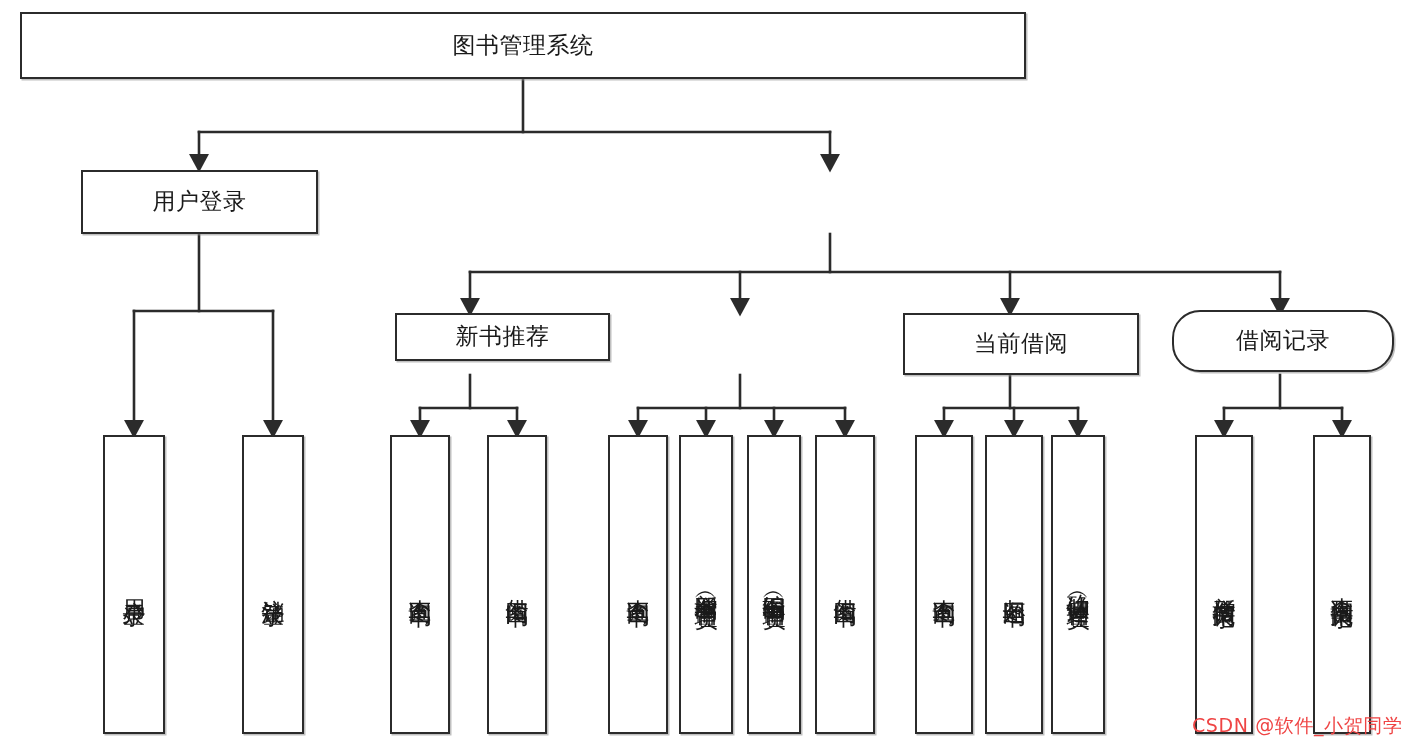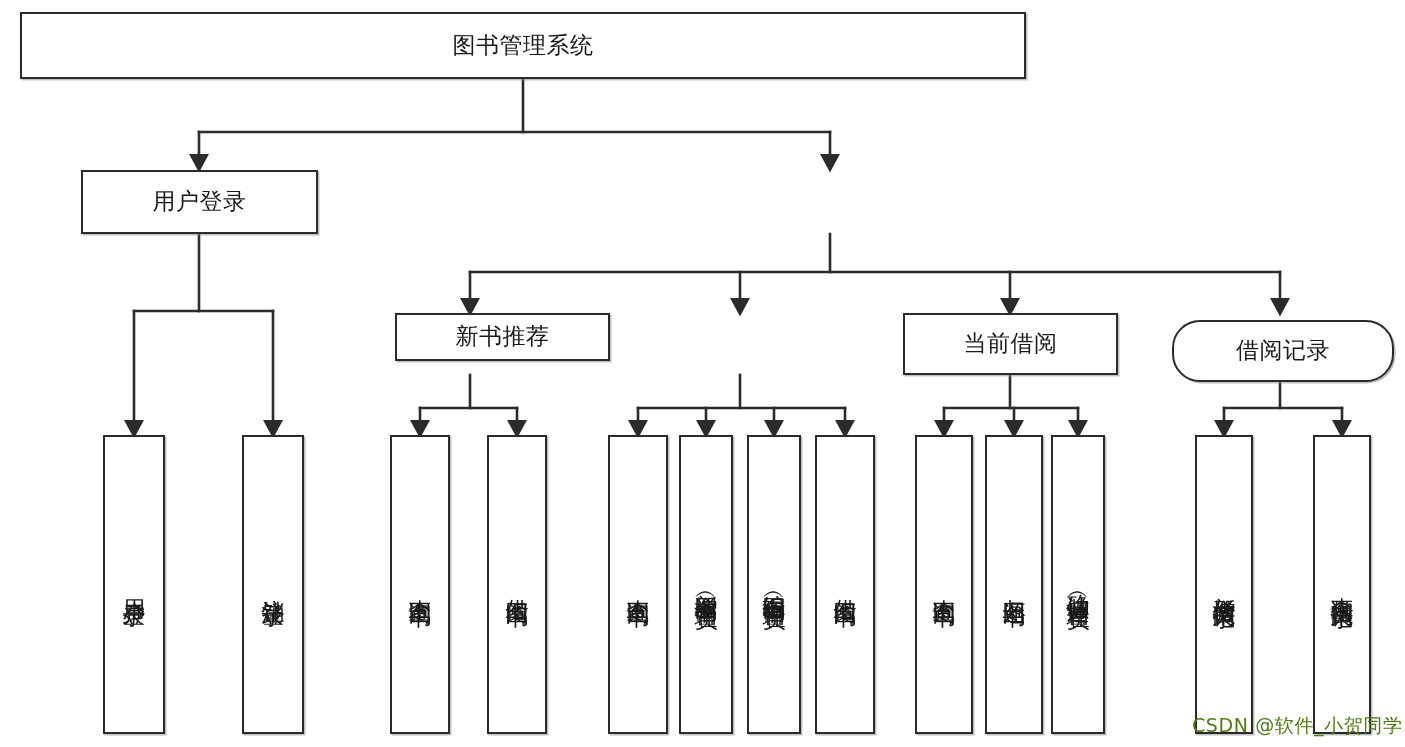--- a/index.html
+++ b/index.html
@@ -140,24 +140,24 @@
     <span class="node-label">图书管理系统</span>
   </div>
 
   <div class="node-box horizontal" style="left: 81px; top: 170px; width: 237px; height: 64px;">
     <span class="node-label">用户登录</span>
   </div>
 
   <div class="node-box horizontal" style="left: 363px; top: 313px; width: 215px; height: 48px; margin-left: 32px;">
     <span class="node-label">新书推荐</span>
   </div>
-  <div class="node-box horizontal" style="left: 903px; top: 313px; width: 215px; height: 62px;">
+  <div class="node-box horizontal" style="left: 903px; top: 313px; width: 236px; height: 62px;">
     <span class="node-label">当前借阅</span>
   </div>
-  <div class="node-box horizontal" style="left: 1172px; top: 320px; width: 222px; height: 62px; border-radius: 28px;">
+  <div class="node-box horizontal" style="left: 1172px; top: 310px; width: 222px; height: 62px; border-radius: 28px;">
     <span class="node-label">借阅记录</span>
   </div>
 
   <div class="node-box vertical" style="left: 103px; top: 435px; width: 62px; height: 299px;">
     <span class="node-label">用户登录</span>
   </div>
   <div class="node-box vertical" style="left: 242px; top: 435px; width: 62px; height: 299px;">
     <span class="node-label">注销登录</span>
   </div>
   <div class="node-box vertical" style="left: 390px; top: 435px; width: 60px; height: 299px;">
@@ -187,15 +187,15 @@
   <div class="node-box vertical" style="left: 1051px; top: 435px; width: 54px; height: 299px;">
     <span class="node-label">确认归还（管理员）</span>
   </div>
   <div class="node-box vertical" style="left: 1195px; top: 435px; width: 58px; height: 299px;">
     <span class="node-label">新增借阅记录</span>
   </div>
   <div class="node-box vertical" style="left: 1313px; top: 435px; width: 58px; height: 299px;">
     <span class="node-label">查询借阅记录</span>
   </div>
 
-  <div class="watermark" style="left: 1192px; top: 713px; color: #4d7c0f;">CSDN @软件_小贺同学</div>
+  <div class="watermark" style="left: 1192px; top: 713px; color: #ef4444;">CSDN @软件_小贺同学</div>
 
 </div>
 
 </body></html>

